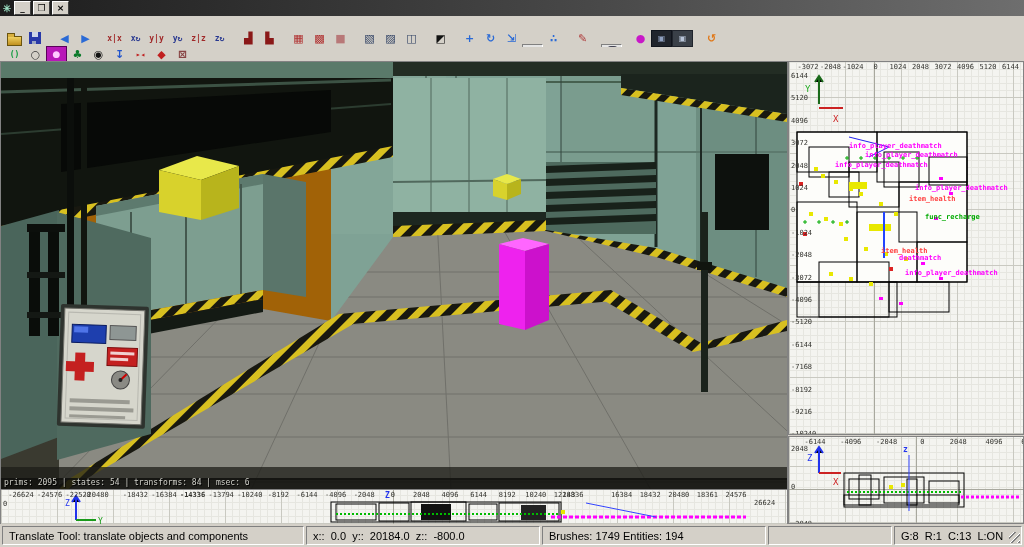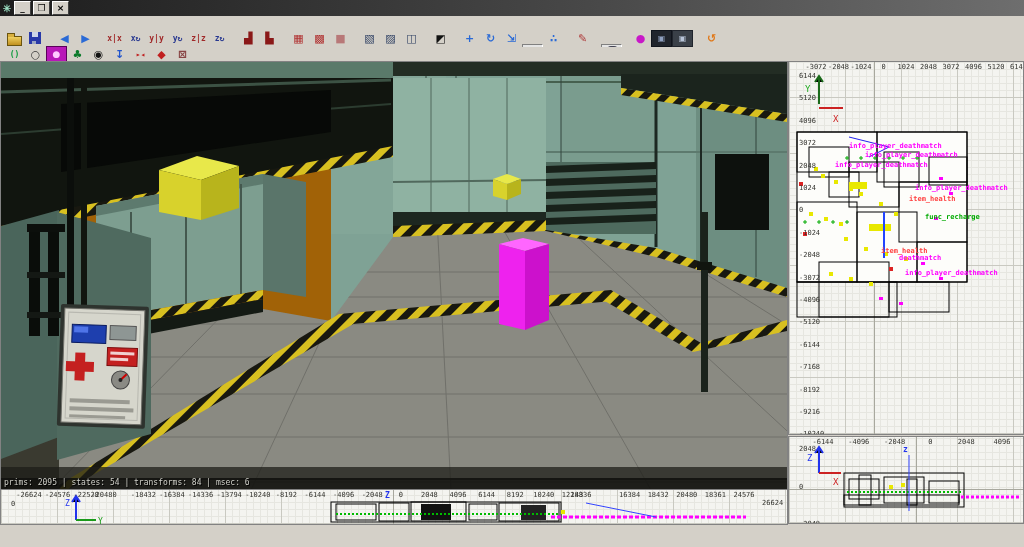--- a/index.html
+++ b/index.html
@@ -63,21 +63,21 @@
   #rightpanel{position:absolute;left:788px;top:0;width:236px;height:463px;}
   #topview{position:absolute;left:0;top:0;width:234px;height:372px;
     border:1px solid #828282;overflow:hidden;}
   #sideview{position:absolute;left:0;top:375px;width:234px;height:86px;
     border:1px solid #828282;overflow:hidden;}
   #strip{position:absolute;left:0;top:489px;width:786px;height:34px;
     border:1px solid #828282;overflow:hidden;}
   .rl{position:absolute;transform:translateX(-50%);font:7px "DejaVu Sans Mono",monospace;
     color:#33332e;white-space:nowrap;}
   .rl-v .rl{transform:translateY(-50%);left:2px;}
-  .ruler{position:absolute;inset:0;pointer-events:none;margin-left:8px;}
+  .ruler{position:absolute;inset:0;pointer-events:none;}
   .ent{position:absolute;font:7px "DejaVu Sans Mono",monospace;white-space:nowrap;
     font-weight:bold;}
   .zeromark{position:absolute;font:bold 8px "DejaVu Sans Mono",monospace;color:#2233ee;}
   .zline-v{position:absolute;width:1px;background:#a8a89e;top:0;bottom:0;}
   .zline-h{position:absolute;height:1px;background:#a8a89e;left:0;right:0;}
   svg{display:block;}
   
   #statusbar{position:absolute;left:0;top:524px;width:1024px;height:23px;display:flex;
     gap:2px;align-items:stretch;padding:2px;box-sizing:border-box;background:#d4d0c8;
     font-size:11px;color:#000;}
@@ -490,21 +490,21 @@
       <rect x="560" y="20" width="4" height="4" fill="#e8e800"></rect>
     </svg>
     <span class="zeromark" style="left:384px;top:1px">Z</span>
     <div class="ruler">
         <span class="rl" style="left: 20px; top: 1px;">-26624</span>
         <span class="rl" style="left: 48.6px; top: 1px;">-24576</span>
         <span class="rl" style="left: 77.2px; top: 1px;">-22528</span>
         <span class="rl" style="left: 95px; top: 1px;">-20480</span>
         <span class="rl" style="left: 134.4px; top: 1px;">-18432</span>
         <span class="rl" style="left: 163px; top: 1px;">-16384</span>
-        <span class="rl" style="left: 191.6px; top: 1px;">-14336</span>
+        <span class="rl" style="left: 191.6px; top: 1px; font-weight: bold;">-14336</span>
         <span class="rl" style="left: 220.2px; top: 1px;">-13794</span>
         <span class="rl" style="left: 248.8px; top: 1px;">-10240</span>
         <span class="rl" style="left: 277.4px; top: 1px;">-8192</span>
         <span class="rl" style="left: 306px; top: 1px;">-6144</span>
         <span class="rl" style="left: 334.6px; top: 1px;">-4096</span>
         <span class="rl" style="left: 363.2px; top: 1px;">-2048</span>
         <span class="rl" style="left: 391.8px; top: 1px;">0</span>
         <span class="rl" style="left: 420.4px; top: 1px;">2048</span>
         <span class="rl" style="left: 449px; top: 1px;">4096</span>
         <span class="rl" style="left: 477.6px; top: 1px;">6144</span>
@@ -517,14 +517,21 @@
         <span class="rl" style="left: 677.8px; top: 1px;">20480</span>
         <span class="rl" style="left: 706.4px; top: 1px;">18361</span>
         <span class="rl" style="left: 735px; top: 1px;">24576</span>
         <span class="rl" style="left: 763.6px; top: 9px;">26624</span>
       </div>
     <div class="ruler rl-v">
         <span class="rl" style="top: 14px;">0</span>
       </div>
   </div>
 
+  <div id="statusbar">
+    <div class="seg" style="flex:0 0 288px">Translate Tool: translate objects and components</div>
+    <div class="seg" style="flex:0 0 220px">x::  0.0  y::  20184.0  z::  -800.0</div>
+    <div class="seg" style="flex:0 0 210px">Brushes: 1749 Entities: 194</div>
+    <div class="seg" style="flex:0 0 110px"></div>
+    <div class="seg" id="seg-grip" style="flex:1">G:8  R:1  C:13  L:ON</div>
+  </div>
 
 </div>
 
 </body></html>

